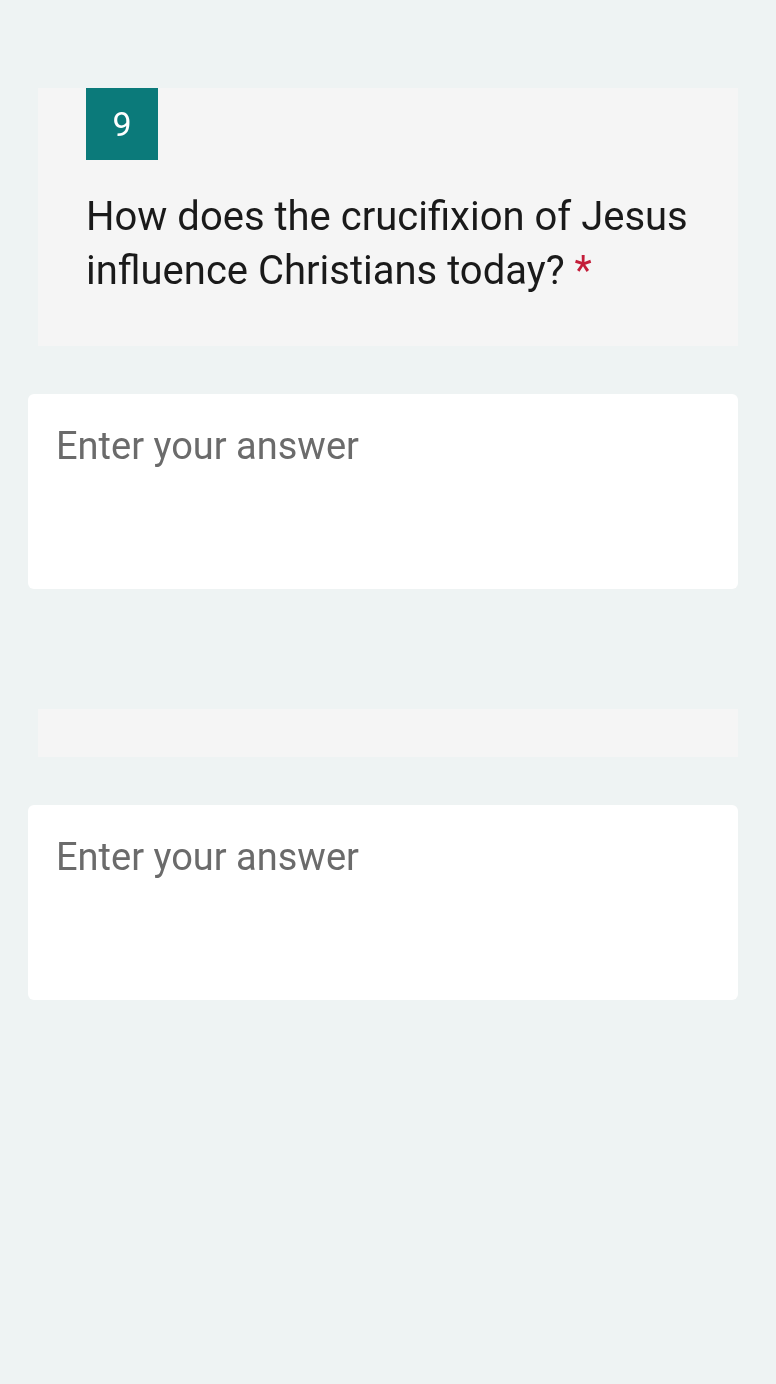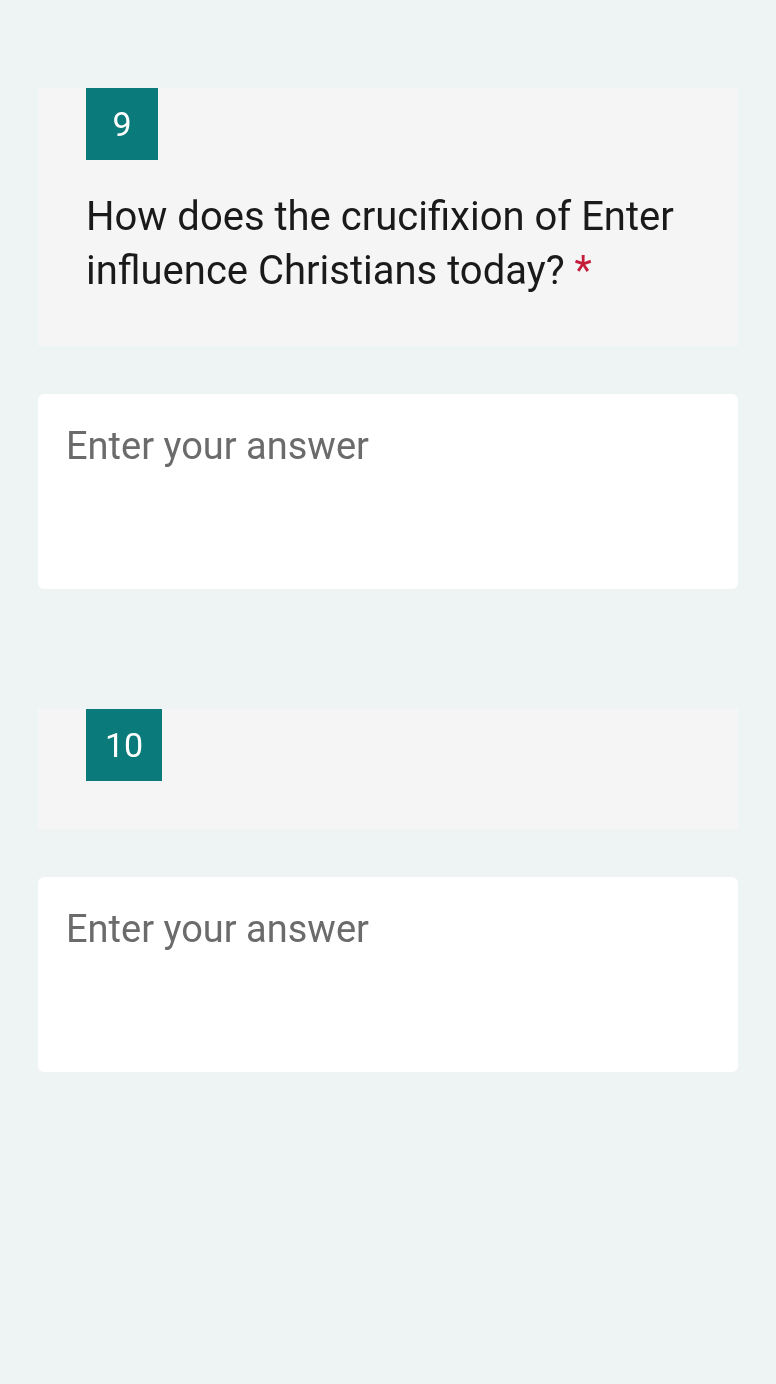--- a/index.html
+++ b/index.html
@@ -47,21 +47,21 @@
       font-size: 40px;
       line-height: 1.35;
       color: #1a1a1a;
       padding: 30px 48px 0 48px;
     }
     .required-asterisk {
       color: #c41e3a;
     }
     .answer-input {
       background-color: #ffffff;
-      margin: 48px 38px 0 38px;
+      margin: 48px 38px 0 28px;
       border-radius: 6px;
       padding: 30px 28px;
       min-height: 195px;
     }
     .answer-textarea {
       width: 100%;
       border: none;
       outline: none;
       font-size: 38px;
       font-family: inherit;
@@ -78,31 +78,30 @@
   </style>
 </head>
 <body>
 
 <div class="container">
 
   <div class="question-block first-block">
     <div class="question-header">
       <div class="question-number">9</div>
       <div class="question-text">
-        <span>How does the crucifixion of Enter influence Christians today?</span>
+        <span>How does the crucifixion of Jesus influence Christians today?</span>
         <span class="required-asterisk">*</span>
       </div>
     </div>
     <div class="answer-input">
       <textarea class="answer-textarea" placeholder="Enter your answer" style=""></textarea>
     </div>
   </div>
 
   <div class="question-block">
     <div class="question-header">
-      <div class="question-number question-number-2">10</div>
     </div>
     <div class="answer-input">
       <textarea class="answer-textarea" placeholder="Enter your answer" style=""></textarea>
     </div>
   </div>
 
 </div>
 
 </body></html>

